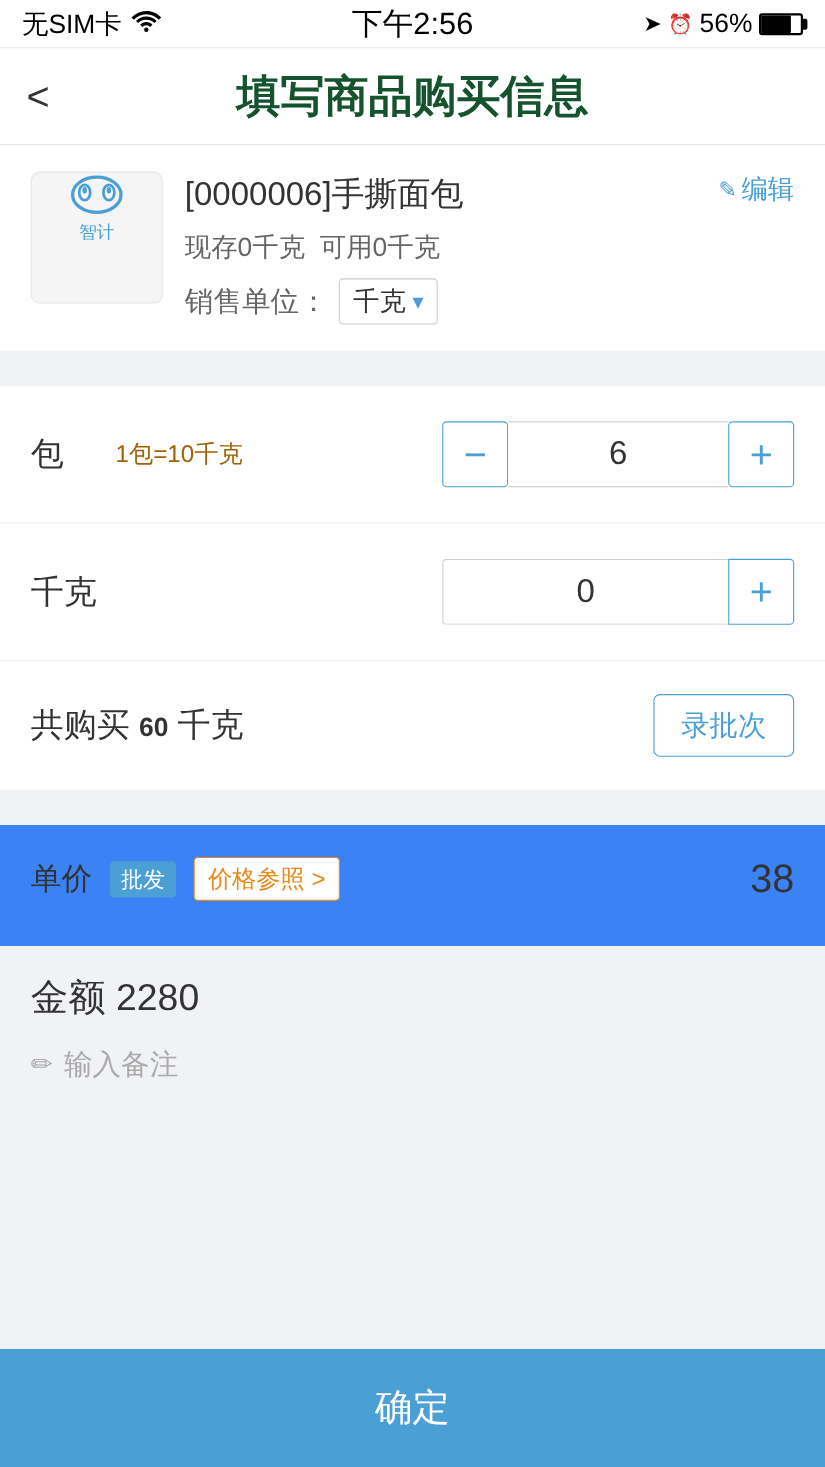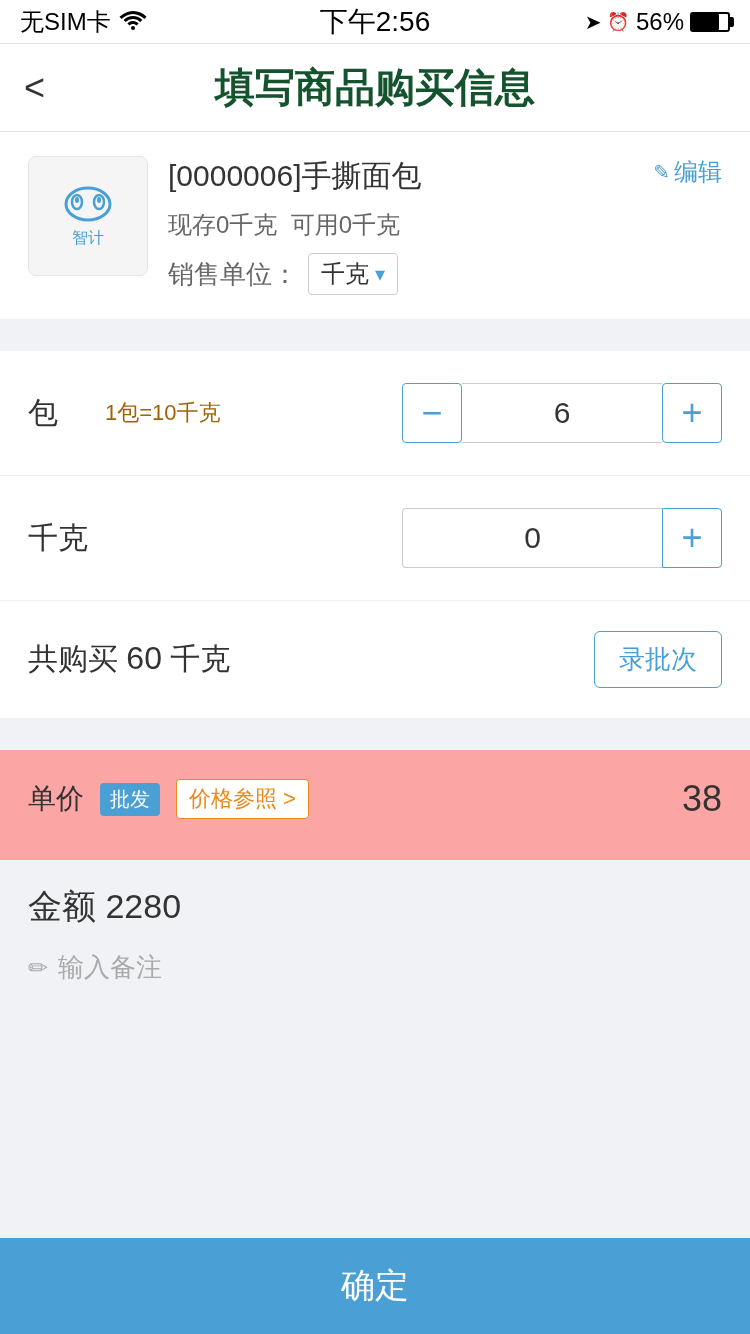--- a/index.html
+++ b/index.html
@@ -104,21 +104,21 @@
       margin-bottom: 16px;
     }
     .product-thumb {
       width: 120px;
       height: 120px;
       background: #f5f5f5;
       border-radius: 8px;
       display: flex;
       flex-direction: column;
       align-items: center;
-      justify-content: center;
+      justify-content: flex-start;
       flex-shrink: 0;
       border: 1px solid #e5e5e5;
     }
     .product-thumb-text {
       font-size: 16px;
       color: #4a9fd4;
       margin-top: 4px;
     }
     .product-info {
       flex: 1;
@@ -248,21 +248,21 @@
       color: #4a9fd4;
       background: #fff;
       border-radius: 6px;
       padding: 10px 24px;
       font-size: 26px;
       cursor: pointer;
     }
 
     
     .price-section {
-      background: #fca5a5;
+      background: #3b82f6;
       padding: 28px 28px 20px;
       margin-bottom: 0;
     }
     .price-row {
       display: flex;
       align-items: center;
       gap: 16px;
       margin-bottom: 20px;
     }
     .price-label {
@@ -317,21 +317,21 @@
       font-size: 24px;
       color: #aaa;
     }
 
     
     .confirm-bar {
       position: fixed;
       bottom: 0;
       left: 0;
       width: 750px;
-      height: 96px;
+      height: 108px;
       background: #4a9fd4;
       display: flex;
       align-items: center;
       justify-content: center;
       cursor: pointer;
     }
     .confirm-btn-text {
       font-size: 34px;
       color: #fff;
       font-weight: 500;
@@ -433,21 +433,21 @@
       <span class="quantity-hint"></span>
       <div class="quantity-controls">
         <input class="qty-input-right" type="text" value="0" style="">
         <button class="qty-btn" style="border-left:1.5px solid #4a9fd4;border-radius:0 4px 4px 0;">+</button>
       </div>
     </div>
   </div>
 
   <div class="total-row">
     <span class="total-text">
-      <span>共购买</span>&nbsp;<span style="font-weight:400;font-size:32px;margin-top:22px;">60</span>&nbsp;<span>千克</span>
+      <span>共购买</span>&nbsp;<span style="font-weight:700;font-size:24px;margin-top:22px;">60</span>&nbsp;<span>千克</span>
     </span>
     <button class="batch-btn">录批次</button>
   </div>
 
   <div class="separator"></div>
 
   <div class="price-section">
     <div class="price-row">
       <span class="price-label">单价</span>
       <span class="price-tag-blue">批发</span>

